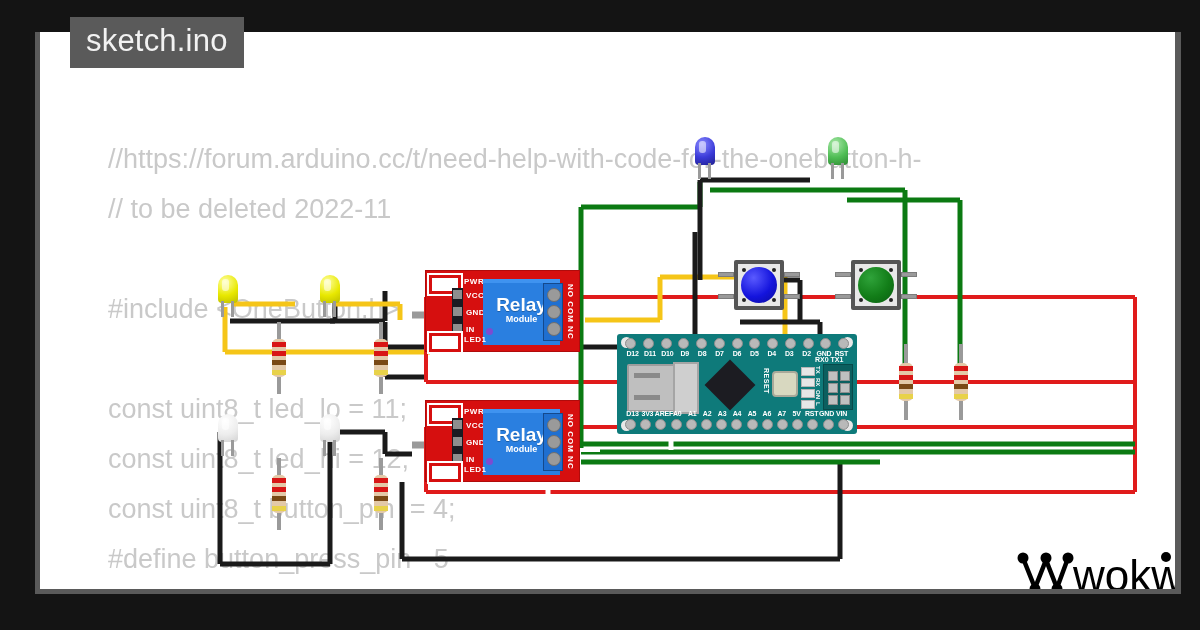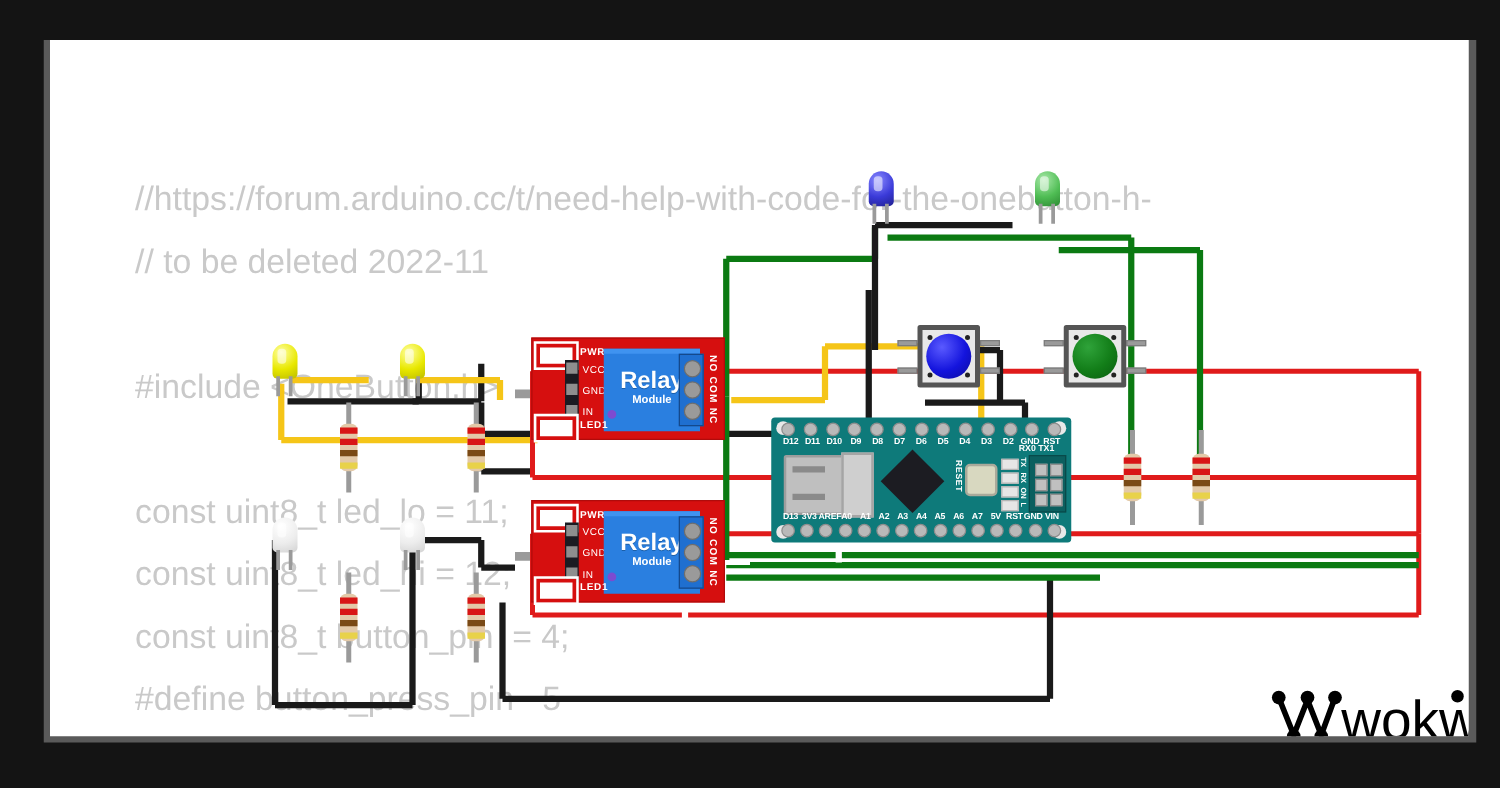--- a/index.html
+++ b/index.html
@@ -102,21 +102,21 @@
   .relay .hdr3 {
     position: absolute; left: 26px; top: 17px;
     width: 11px; height: 48px; background: #1b1b22;
   }
   .relay .hdr3 i {
     position: absolute; left: 1px; width: 9px; height: 9px;
     background: #8e8e8e; display: block;
   }
   .relay .pin-lbl {
     position: absolute; left: 40px; color: #ffffff;
-    font-size: 8px; font-weight: normal; letter-spacing: .4px;
+    font-size: 8px; font-weight: bold; letter-spacing: .4px;
   }
   .relay .term {
     position: absolute; left: 117px; top: 12px;
     width: 18px; height: 56px; background: #1f6fd0;
     border: 1px solid #14498c;
   }
   .relay .term i {
     position: absolute; left: 3px; width: 12px; height: 12px;
     border-radius: 50%; background: #9a9a9a; border: 1px solid #6e6e6e;
   }
@@ -621,14 +621,15 @@
             <circle cx="42" cy="45" r="5.5"></circle>
             <circle cx="151" cy="13" r="5"></circle>
           </g>
           <text x="58" y="47" font-family="'Liberation Sans', sans-serif" font-size="44" fill="#000">wokwi</text>
         </svg>
       </div>
 
     </div>
   </div>
 
+  <div id="file-tab">sketch.ino</div>
 
 </div>
 
 </body></html>

